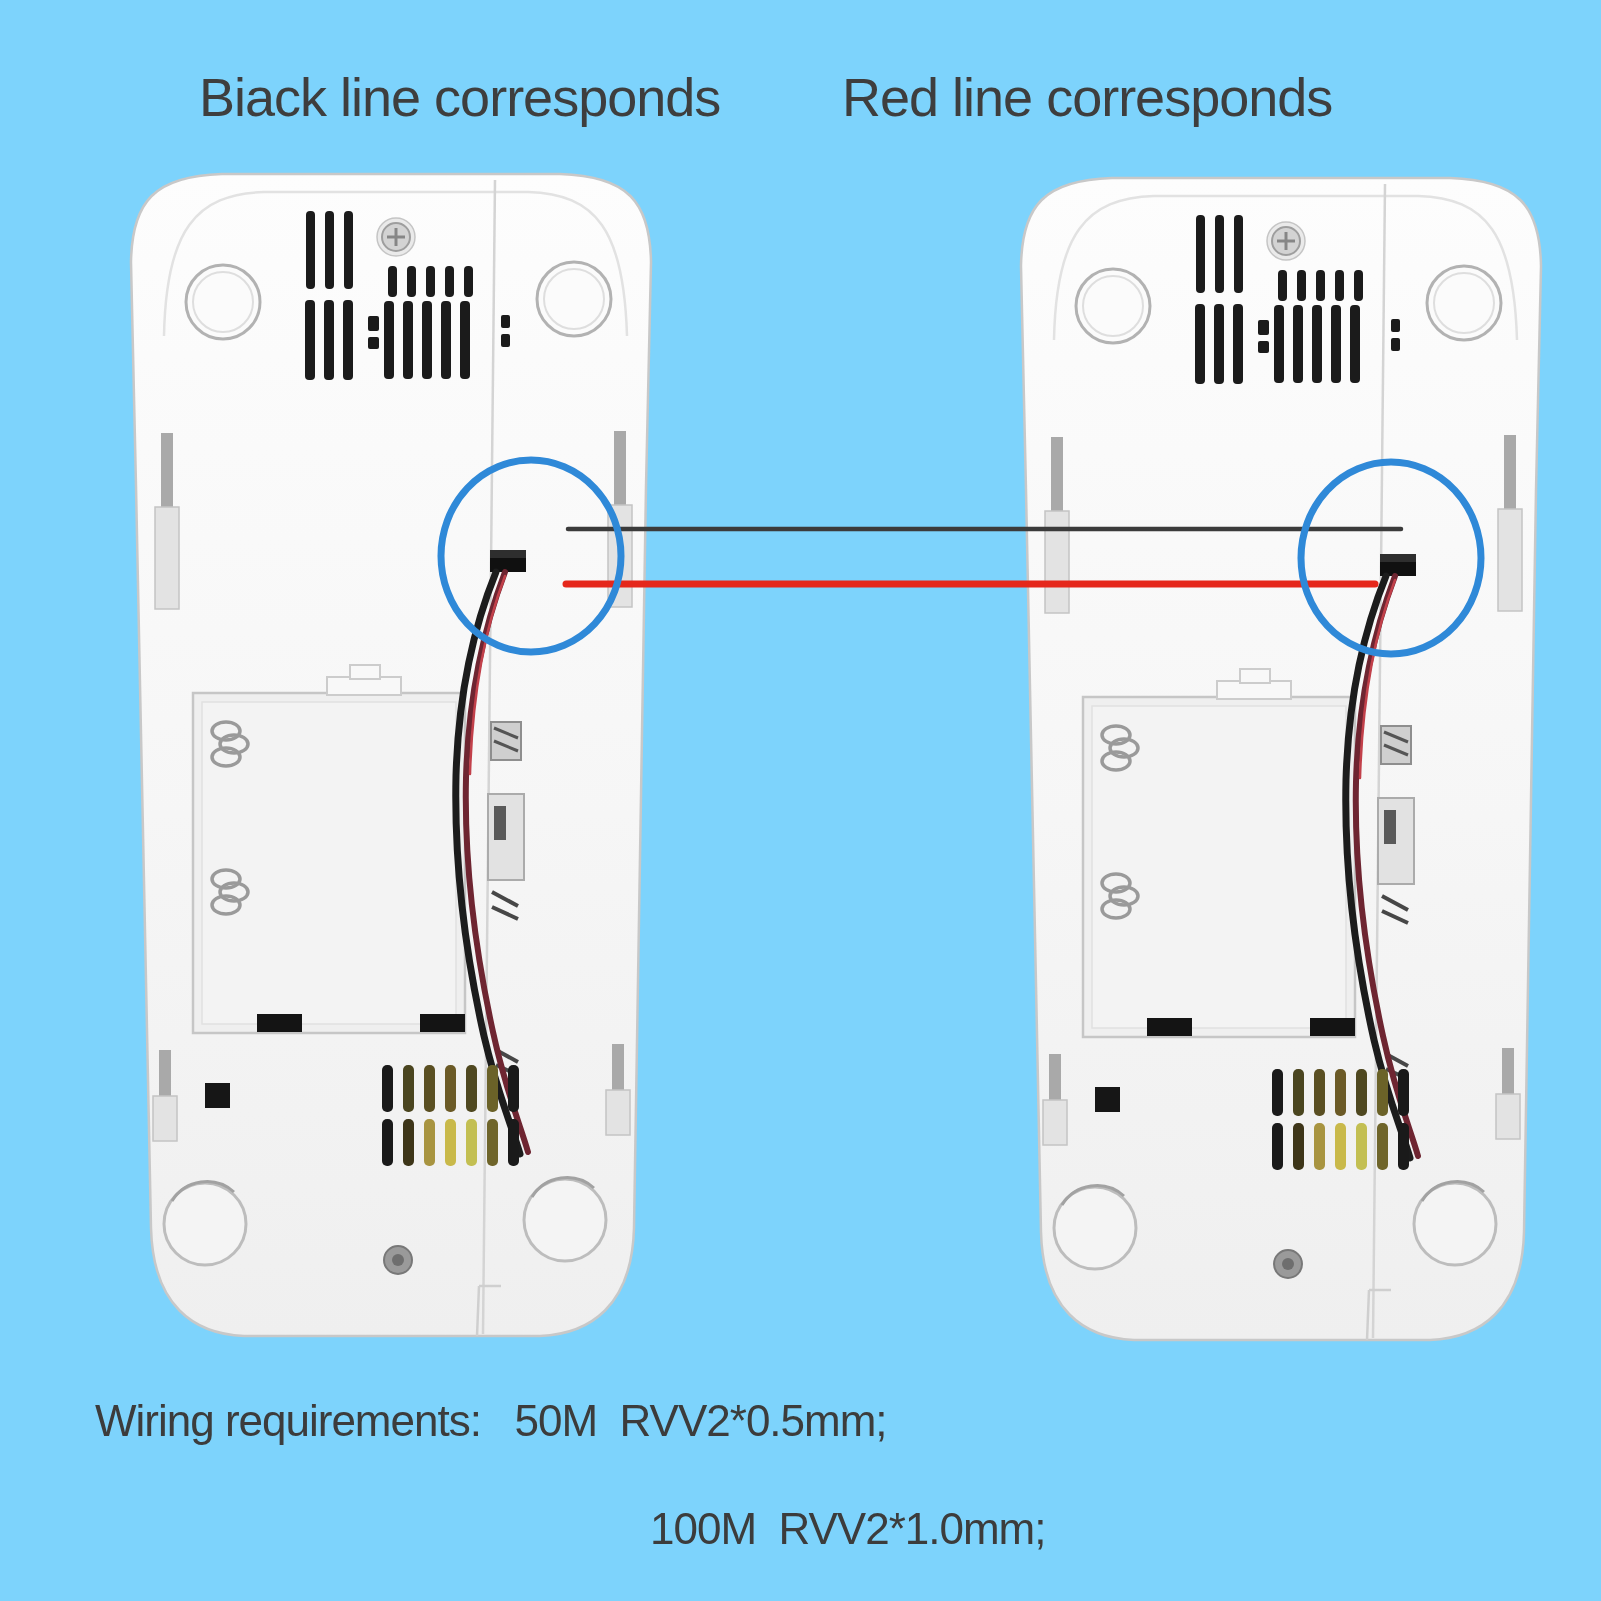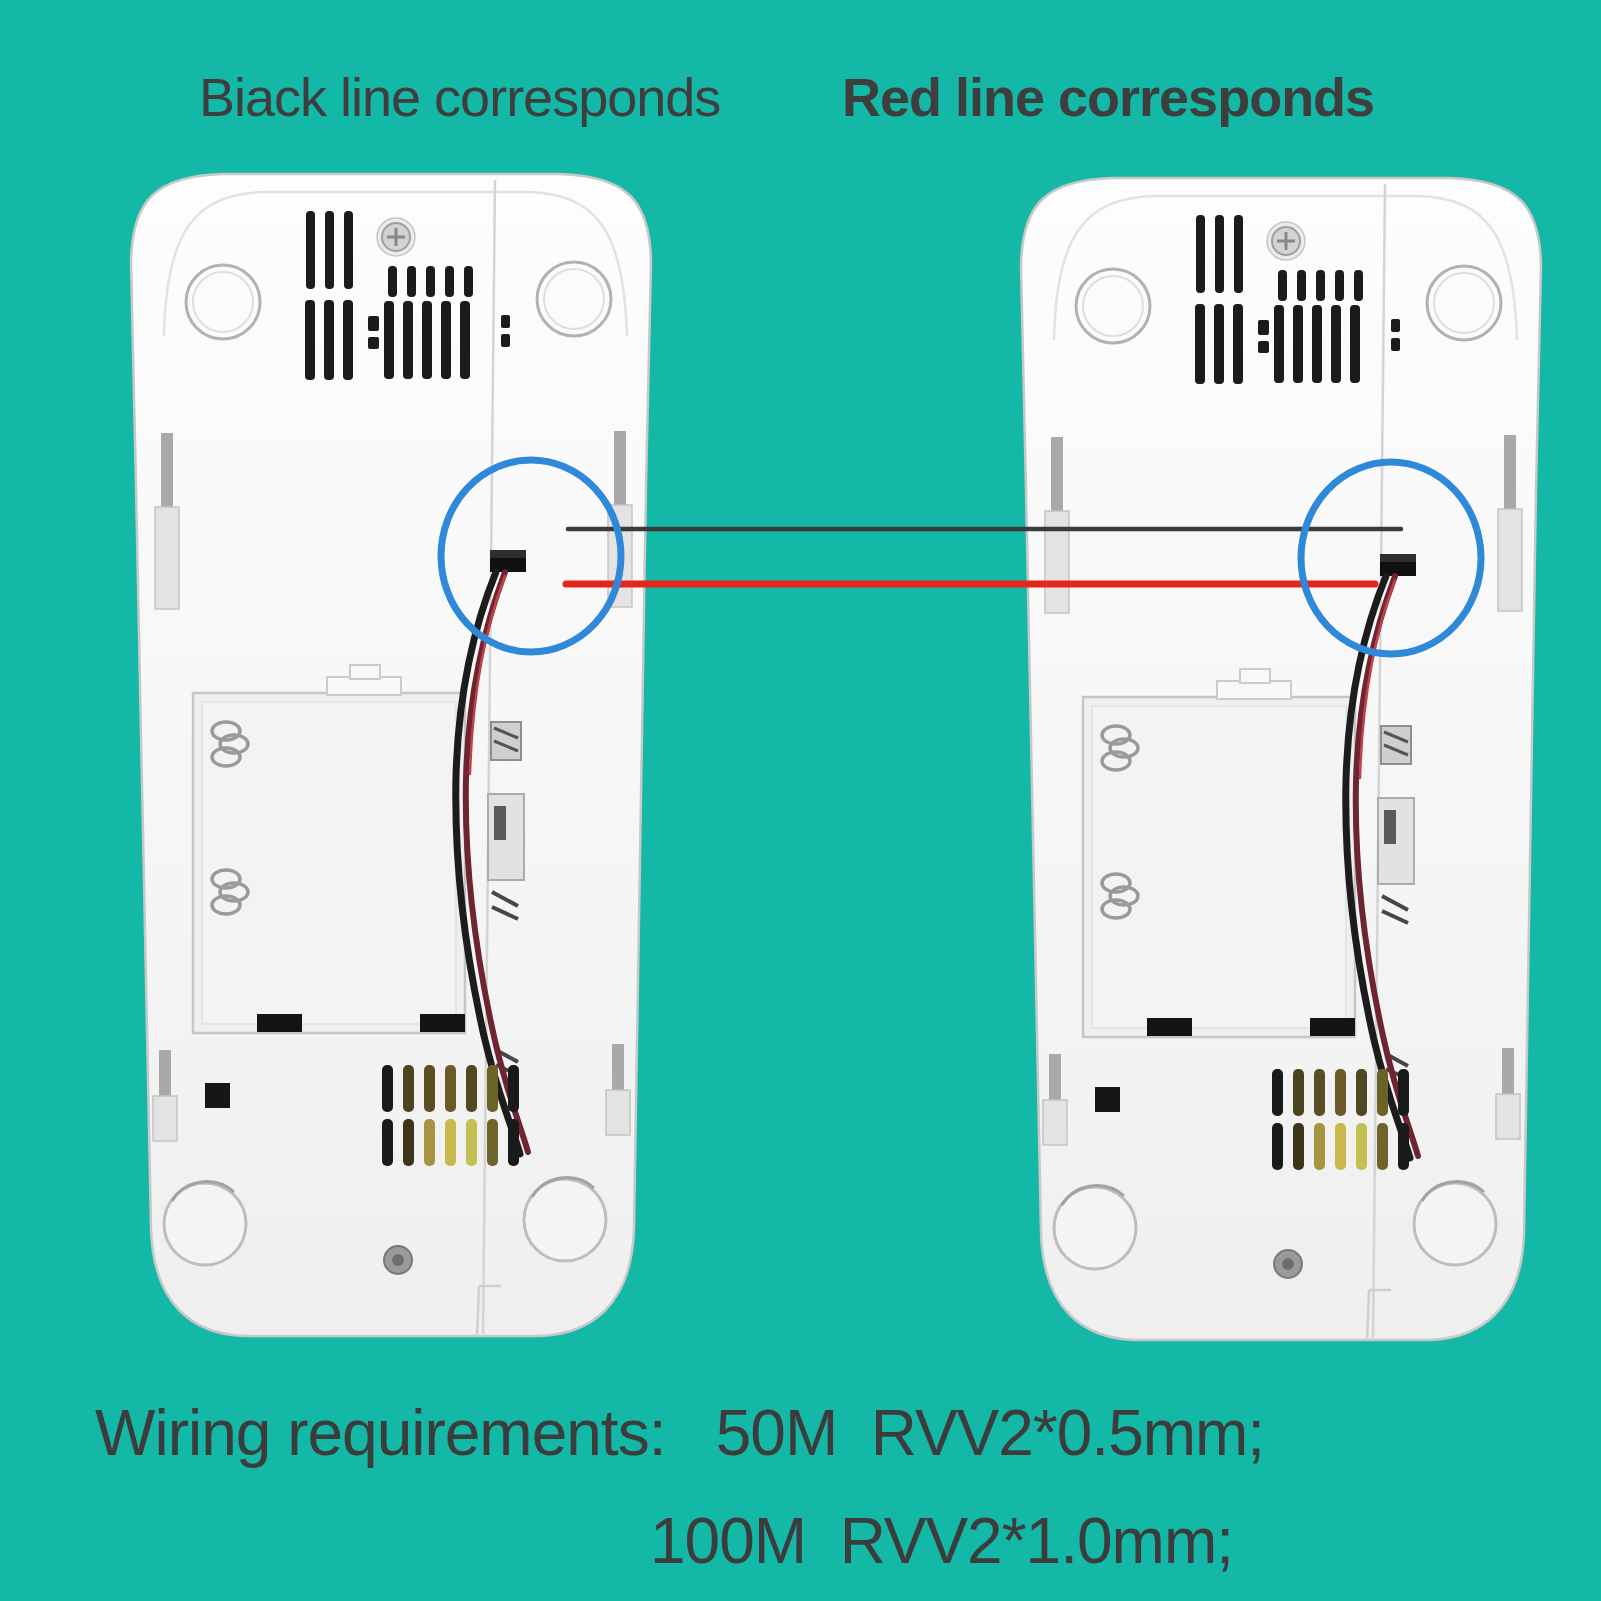--- a/index.html
+++ b/index.html
@@ -1,35 +1,35 @@
 <!DOCTYPE html>
 <html><head>
 <meta charset="utf-8">
 <style>
   html,body{margin:0;padding:0;background:#ffffff;}
   .stage{
     position:relative;
     width:1601px;height:1601px;
-    background:#14b8a6;
+    background:#7dd3fc;
     overflow:hidden;
     font-family:"Liberation Sans", sans-serif;
   }
   .caption{
     position:absolute;
     font-size:54px;
     color:#3e3e3e;
     letter-spacing:-1px;
     white-space:pre;
   }
   .caption-left{left:199px;top:66px;}
-  .caption-right{left:842px;top:66px;font-weight:bold;}
+  .caption-right{left:842px;top:66px;}
   .scene{position:absolute;left:0;top:0;}
   .note-line{
     position:absolute;
-    font-size:64px;
+    font-size:44px;
     color:#3c3c3c;
     letter-spacing:-1px;
     white-space:pre;
   }
   .note-line-1{left:95px;top:1396px;}
   .note-line-2{left:650px;top:1482px;margin-top:22px;}
 </style>
 </head>
 <body>
 

